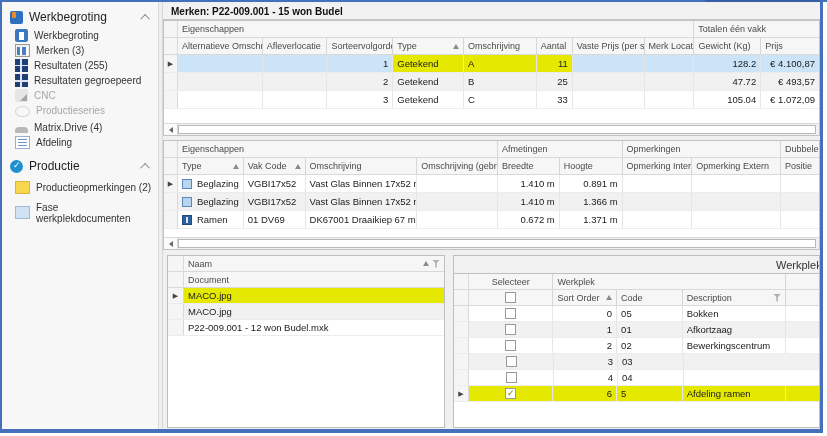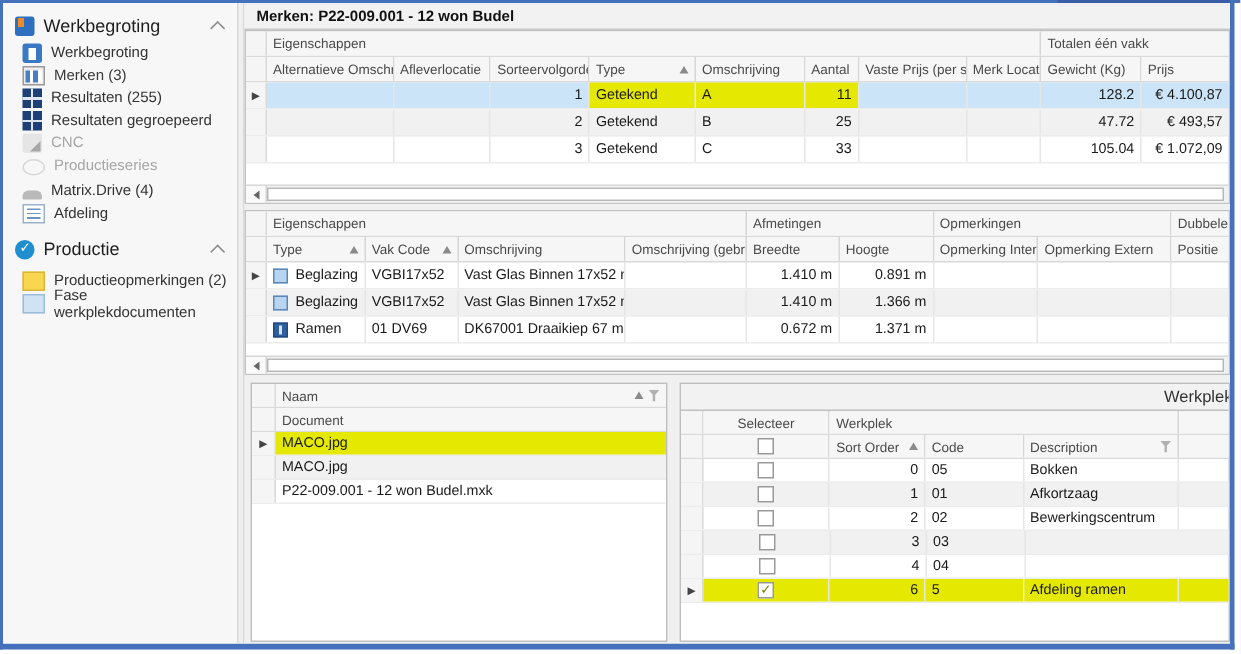--- a/index.html
+++ b/index.html
@@ -117,31 +117,31 @@
 
   <div class="nav-section" style="top:155px">
     <span class="ic ic-prod"></span>
     <span class="lbl">Productie</span>
     <span class="chev"></span>
   </div>
   <div class="nav-item" style="top:178px">
     <span class="ic ic-note"></span>
     <span class="lbl">Productieopmerkingen (2)</span>
   </div>
-  <div class="nav-item" style="top:193px">
+  <div class="nav-item" style="top:203px">
     <span class="ic ic-filelb"></span>
     <span class="lbl">Fase werkplekdocumenten</span>
   </div>
 </div>
 
 <div class="abs splitter"></div>
 <div class="abs content-bg"></div>
 
 <div class="abs doc-title">
-  <span>Merken: P22-009.001 - 12 won Budel</span>
+  <span>Merken: P22-009.001 - 15 won Budel</span>
 </div>
 
 <div class="abs grid" style="left:163px;top:20px;width:657px;height:116px">
   <div class="row band" style="height:16px">
     <div class="ind" style="width:14px"></div>
     <div class="cell" style="width:518px">
         <span>Eigenschappen</span>
       </div>
     <div class="cell" style="width:125px;border-right:none">
         <span>Totalen één vakk</span>

